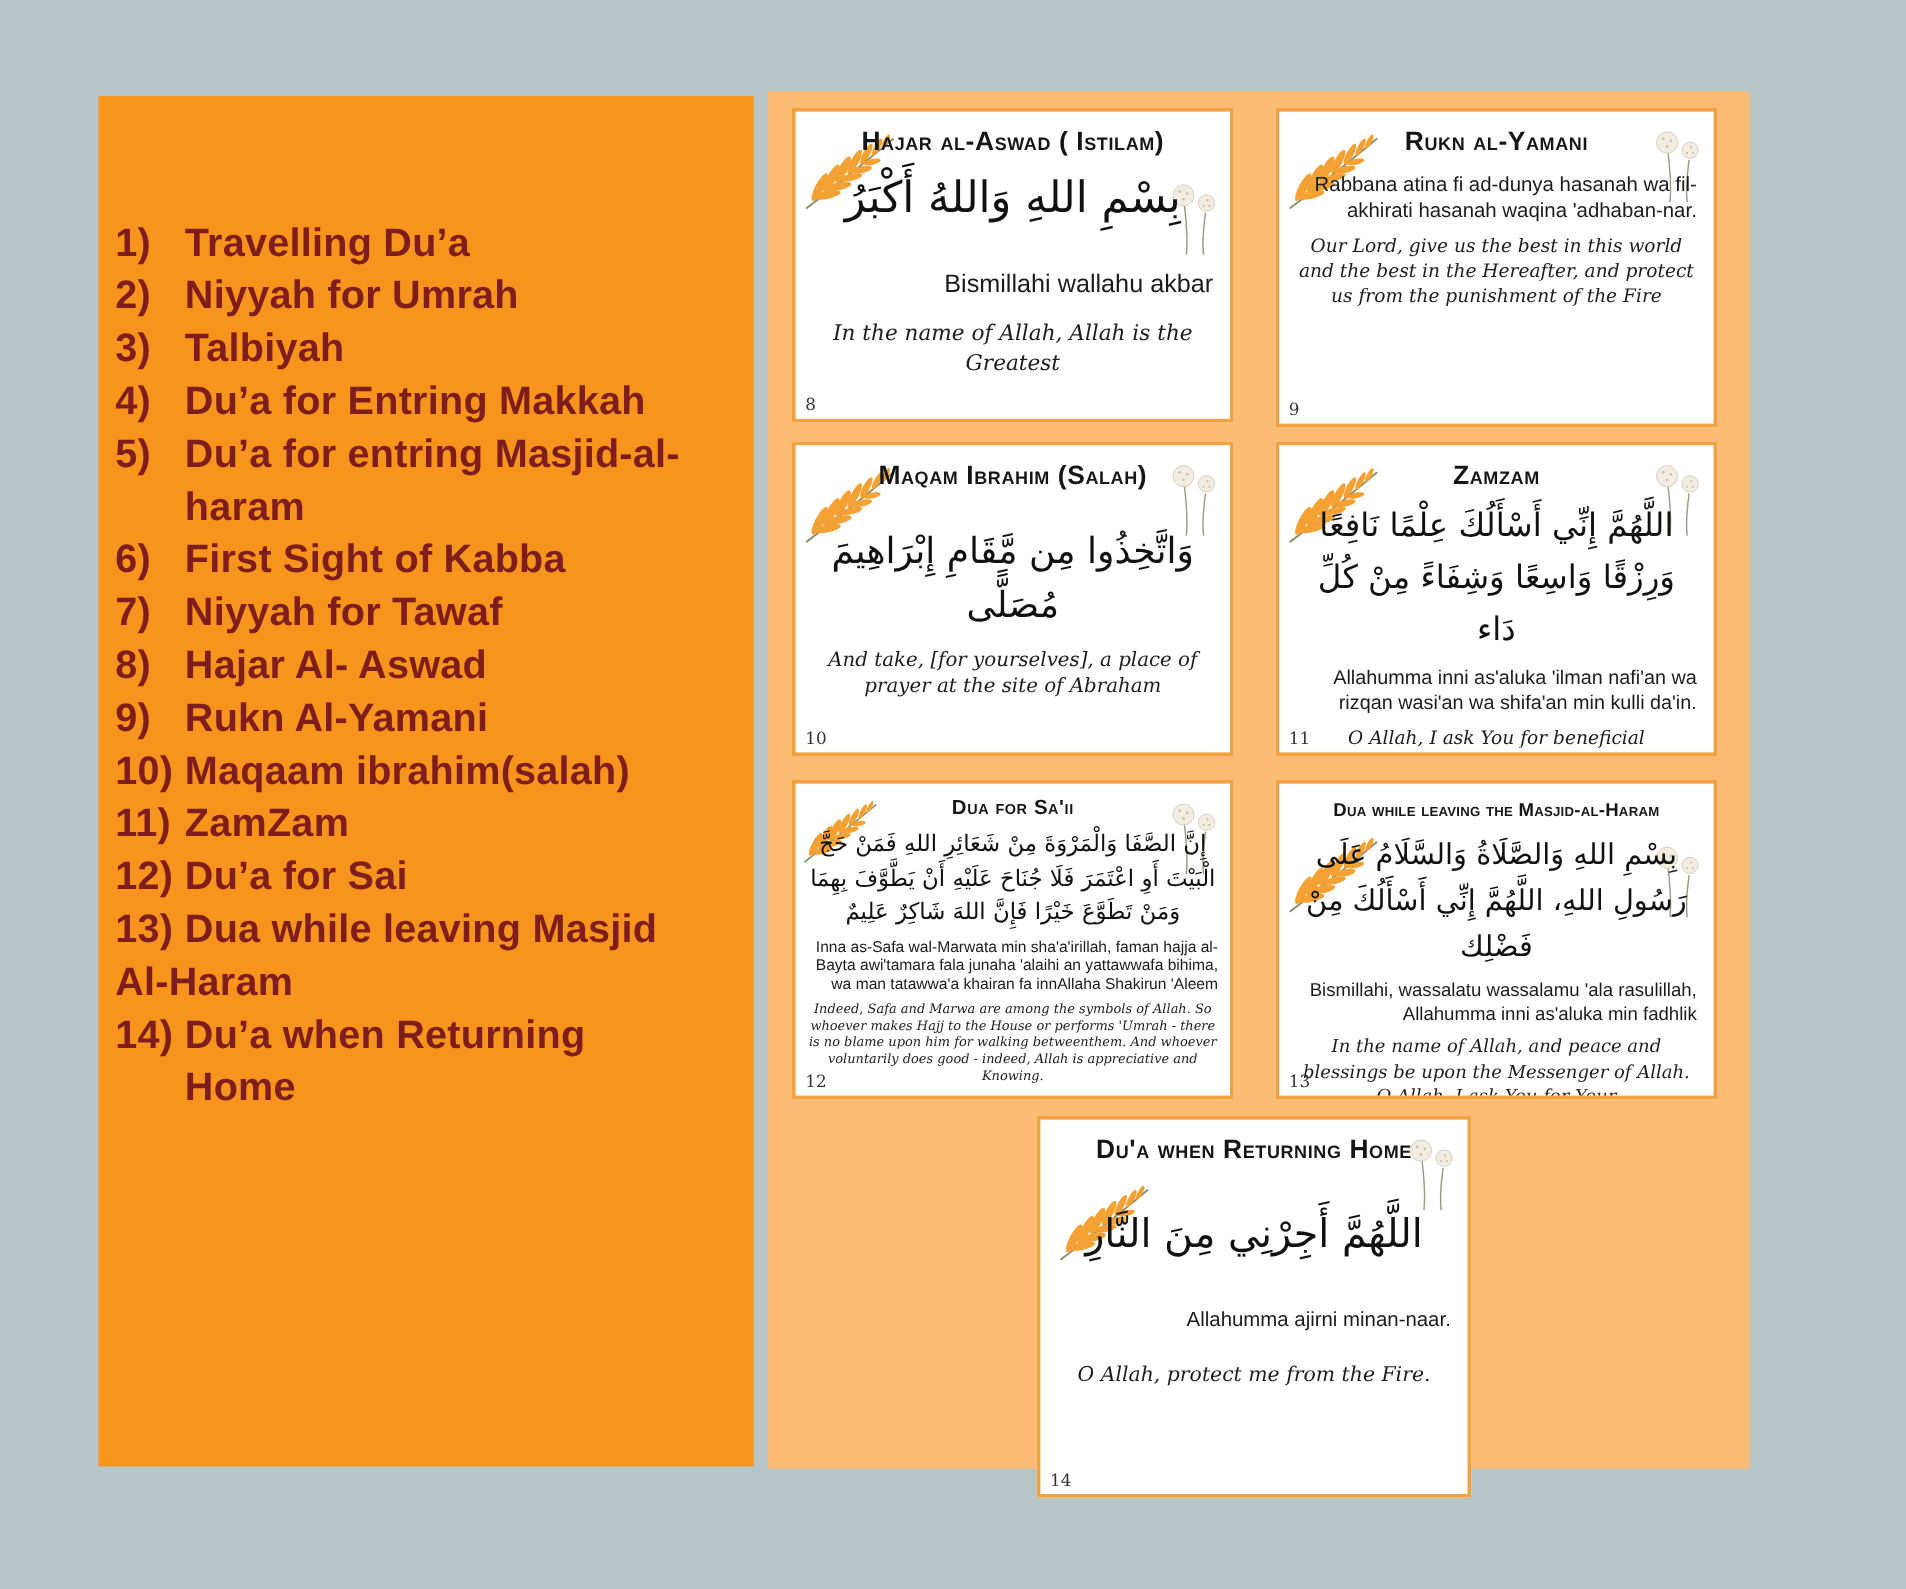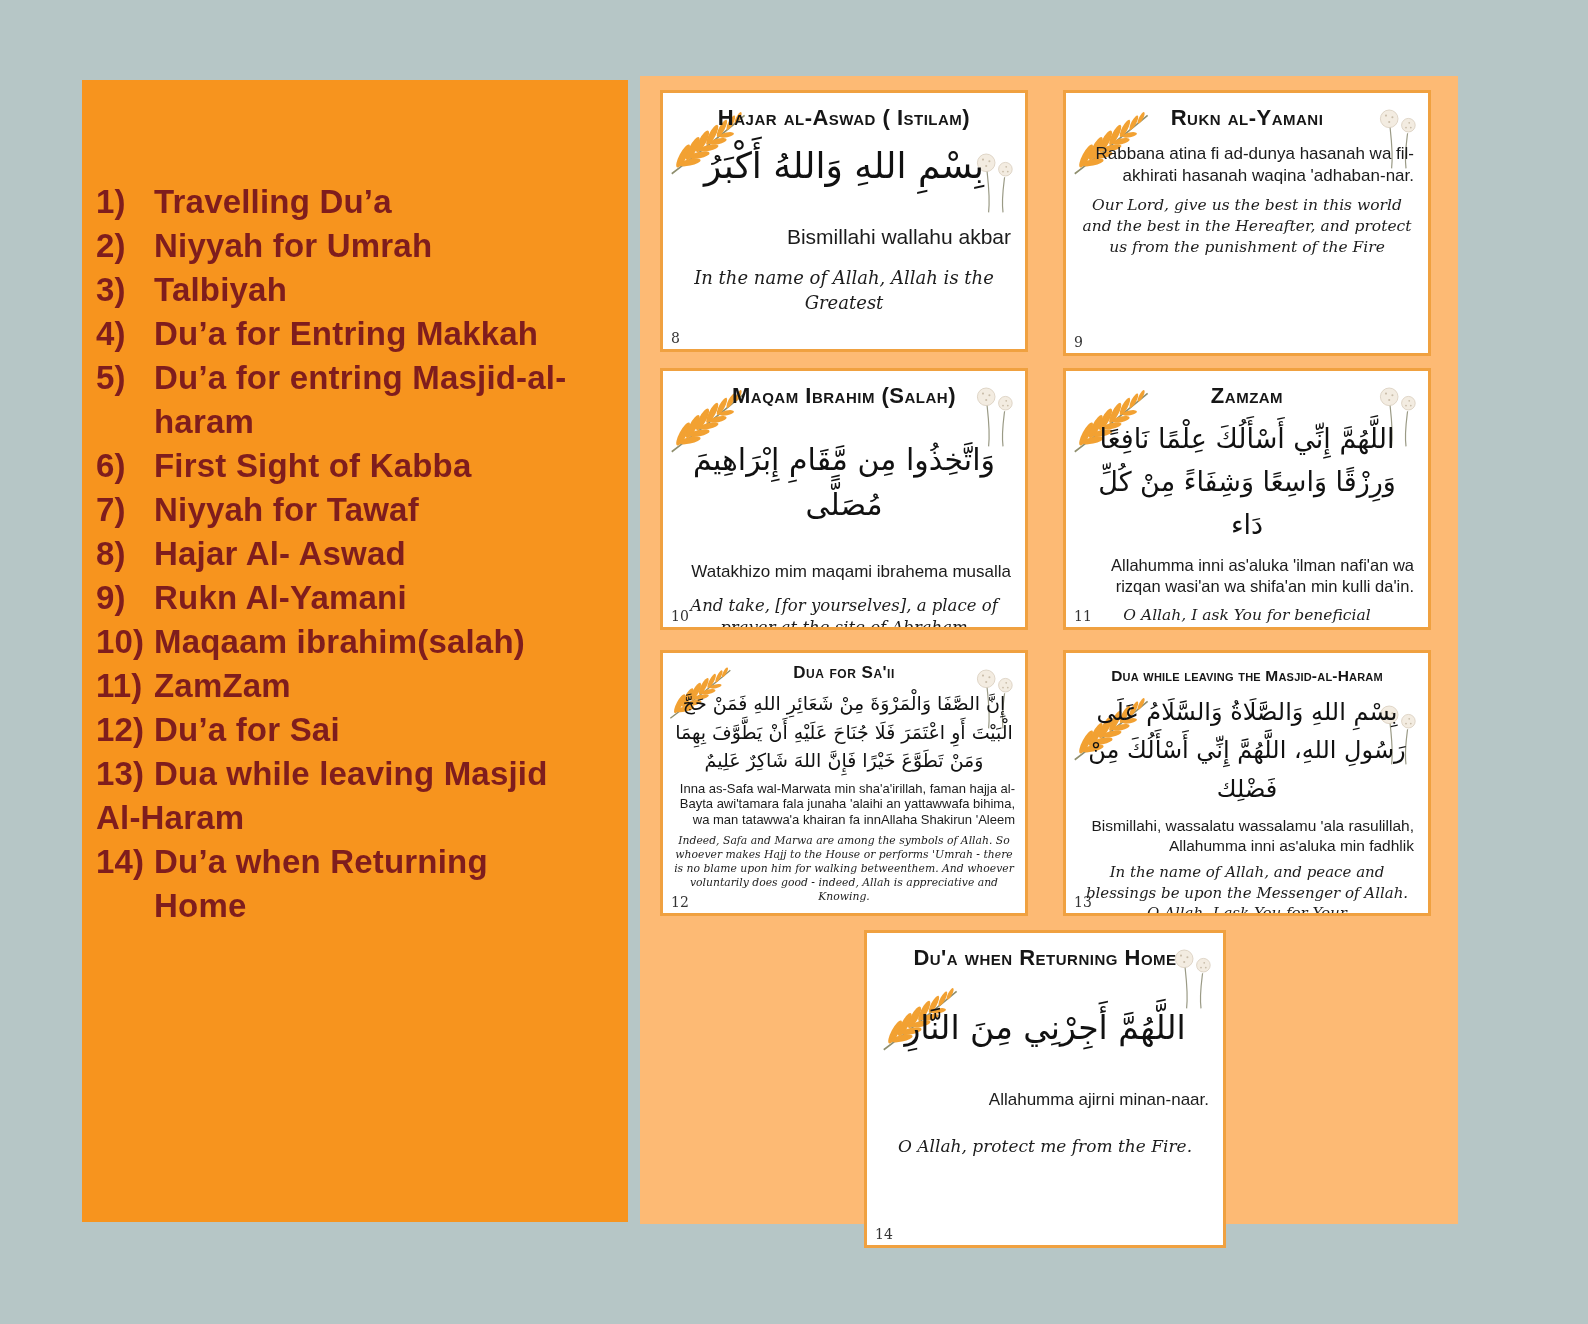--- a/index.html
+++ b/index.html
@@ -235,21 +235,20 @@
     <circle cx="15" cy="12" r="1.3"></circle>
               <circle cx="23" cy="14" r="1.3"></circle>
               <circle cx="19" cy="20" r="1.3"></circle>
     <circle cx="44" cy="21" r="1.1"></circle>
               <circle cx="40" cy="27" r="1.1"></circle>
               <circle cx="46" cy="27" r="1.1"></circle>
   </g>
           </svg></span>
       <h2 class="card-title">Maqam Ibrahim (Salah)</h2>
       <div class="arabic" dir="rtl">وَاتَّخِذُوا مِن مَّقَامِ إِبْرَاهِيمَ مُصَلًّى</div>
-      <div class="translit">Watakhizo mim maqami ibrahema musalla</div>
       <div class="translation">And take, [for yourselves], a place of prayer at the site of Abraham</div>
       <span class="card-num">10</span>
     </section>
 
     <section class="card c11">
       <span class="leaf"><svg viewBox="0 0 100 84" width="100%" height="100%" aria-hidden="true">
   <path d="M4 80 C 28 62, 58 38, 94 8" stroke="#8e8e6e" stroke-width="2" fill="none"></path>
   <g fill="#f2a132">
     <ellipse cx="18" cy="58" rx="16" ry="4.5" transform="rotate(-62 18 58)"></ellipse>
     <ellipse cx="30" cy="49" rx="16" ry="4.5" transform="rotate(-62 30 49)"></ellipse>

